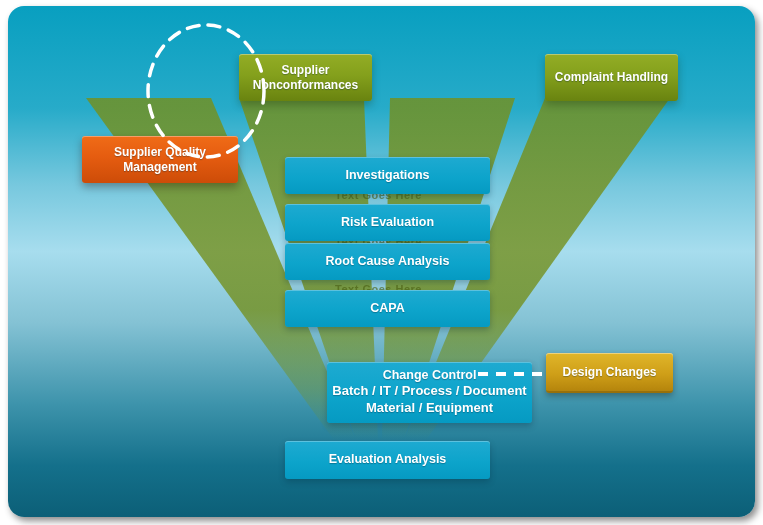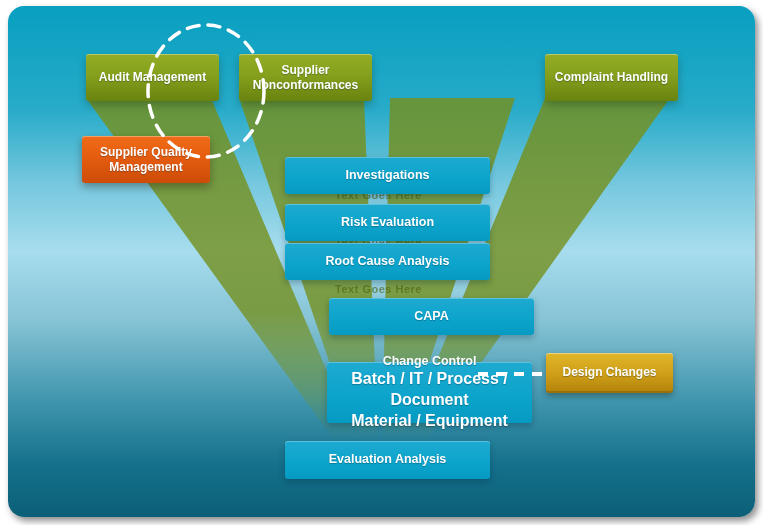--- a/index.html
+++ b/index.html
@@ -81,42 +81,42 @@
     padding: 0 4px;
   }
   .orangebox {
     left: 74px;
     top: 130px;
     width: 128px;
     height: 47px;
     font-size: 12px;
     background: linear-gradient(180deg, #f06c17 0%, #e55c10 45%, #cd4c08 100%);
     box-shadow: 0 4px 8px rgba(40, 10, 0, 0.35), inset 0 1px 0 rgba(255,255,255,0.35);
-    padding: 0 0;
+    padding: 0 14px;
   }
   .bluebox {
     left: 277px;
     width: 205px;
     height: 37px;
     font-size: 12.5px;
     background: linear-gradient(180deg, #1eaad1 0%, #0da4cb 55%, #059ac2 100%);
     box-shadow: 0 3px 6px rgba(0, 40, 60, 0.30), inset 0 1px 0 rgba(255,255,255,0.28);
   }
   .goldbox {
     left: 538px;
     top: 347px;
     width: 127px;
     height: 38px;
     font-size: 12px;
     background: linear-gradient(180deg, #e0b62a 0%, #cf9f18 55%, #b5850c 100%);
     border-bottom: 2px solid #97700a;
     box-shadow: 0 3px 6px rgba(30, 20, 0, 0.35), inset 0 1px 0 rgba(255,255,255,0.40);
   }
   .cc-detail {
-    font-size: 16px;
+    font-size: 13px;
     font-weight: bold;
     line-height: 1.3;
   }
 </style>
 </head>
 <body>
 
 <div class="page">
   <div class="stage">
 
@@ -132,44 +132,41 @@
       <polygon points="78,92 203,92 348,434 326,434" fill="url(#funnelFade)"></polygon>
       <polygon points="231,92 356,92 370,434 348,434" fill="url(#funnelFade)"></polygon>
       <polygon points="382,92 507,92 396,434 374,434" fill="url(#funnelFade)"></polygon>
       <polygon points="537,92 662,92 418,434 396,434" fill="url(#funnelFade)"></polygon>
     </svg>
 
     <div class="watermark" style="top:183px;">Text Goes Here</div>
     <div class="watermark" style="top:230px;">Text Goes Here</div>
     <div class="watermark" style="top:277px;">Text Goes Here</div>
 
-    <div class="box greenbox" style="left:78px;">
-      <span>Audit Management</span>
-    </div>
     <div class="box greenbox" style="left:231px;">
       <span>Supplier Nonconformances</span>
     </div>
     <div class="box greenbox" style="left:537px;">
       <span>Complaint Handling</span>
     </div>
 
     <div class="box orangebox">
       <span>Supplier Quality Management</span>
     </div>
 
     <div class="box bluebox" style="top:151px;">
       <span>Investigations</span>
     </div>
     <div class="box bluebox" style="top:198px;">
       <span>Risk Evaluation</span>
     </div>
     <div class="box bluebox" style="top:237px;">
       <span>Root Cause Analysis</span>
     </div>
-    <div class="box bluebox" style="top:292px;margin-left:44px;">
+    <div class="box bluebox" style="top:284px;">
       <span>CAPA</span>
     </div>
     <div class="box bluebox" style="top:356px; height:61px;margin-left:42px;">
       <span>Change Control</span>
       <span class="cc-detail">Batch / IT / Process / Document</span>
       <span class="cc-detail">Material / Equipment</span>
     </div>
     <div class="box bluebox" style="top:435px; height:38px;">
       <span>Evaluation Analysis</span>
     </div>

